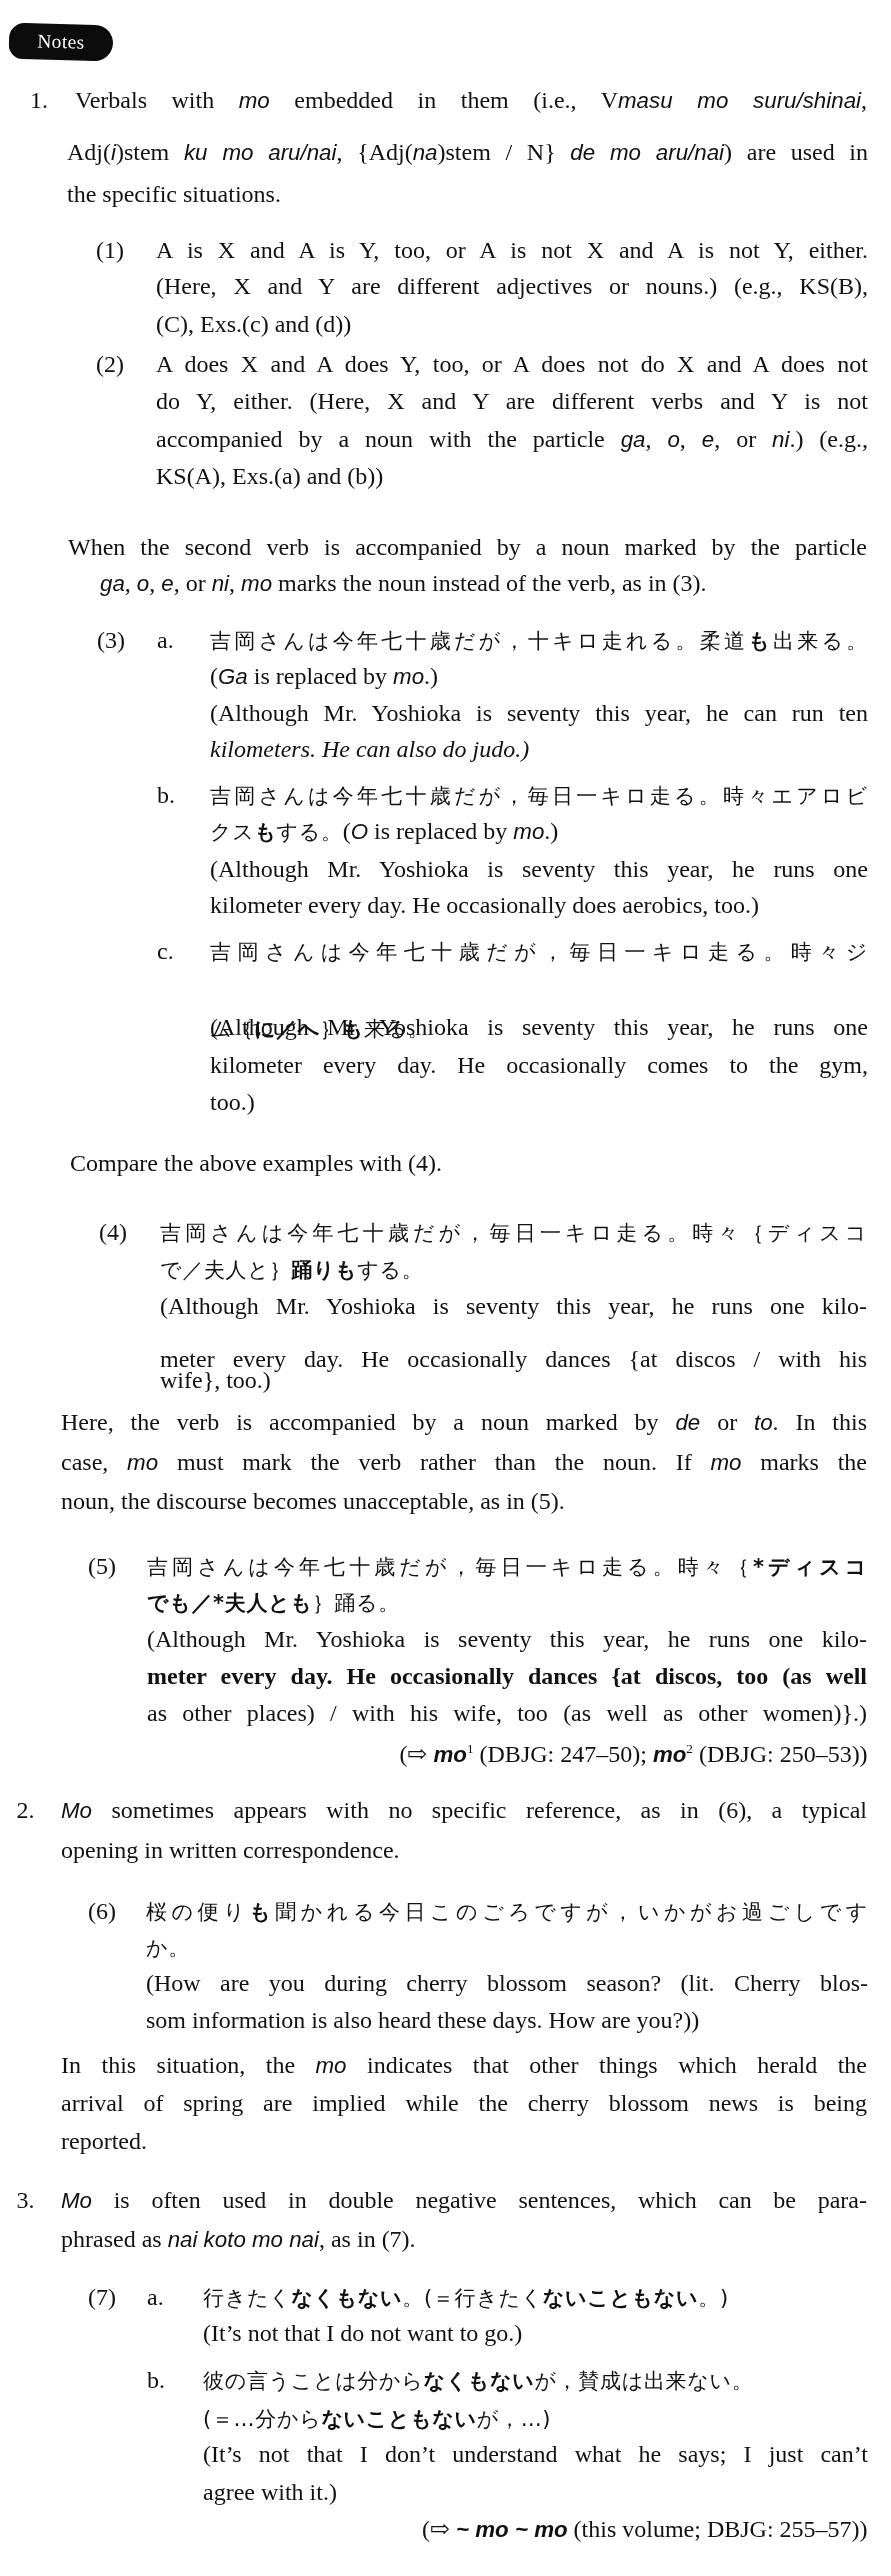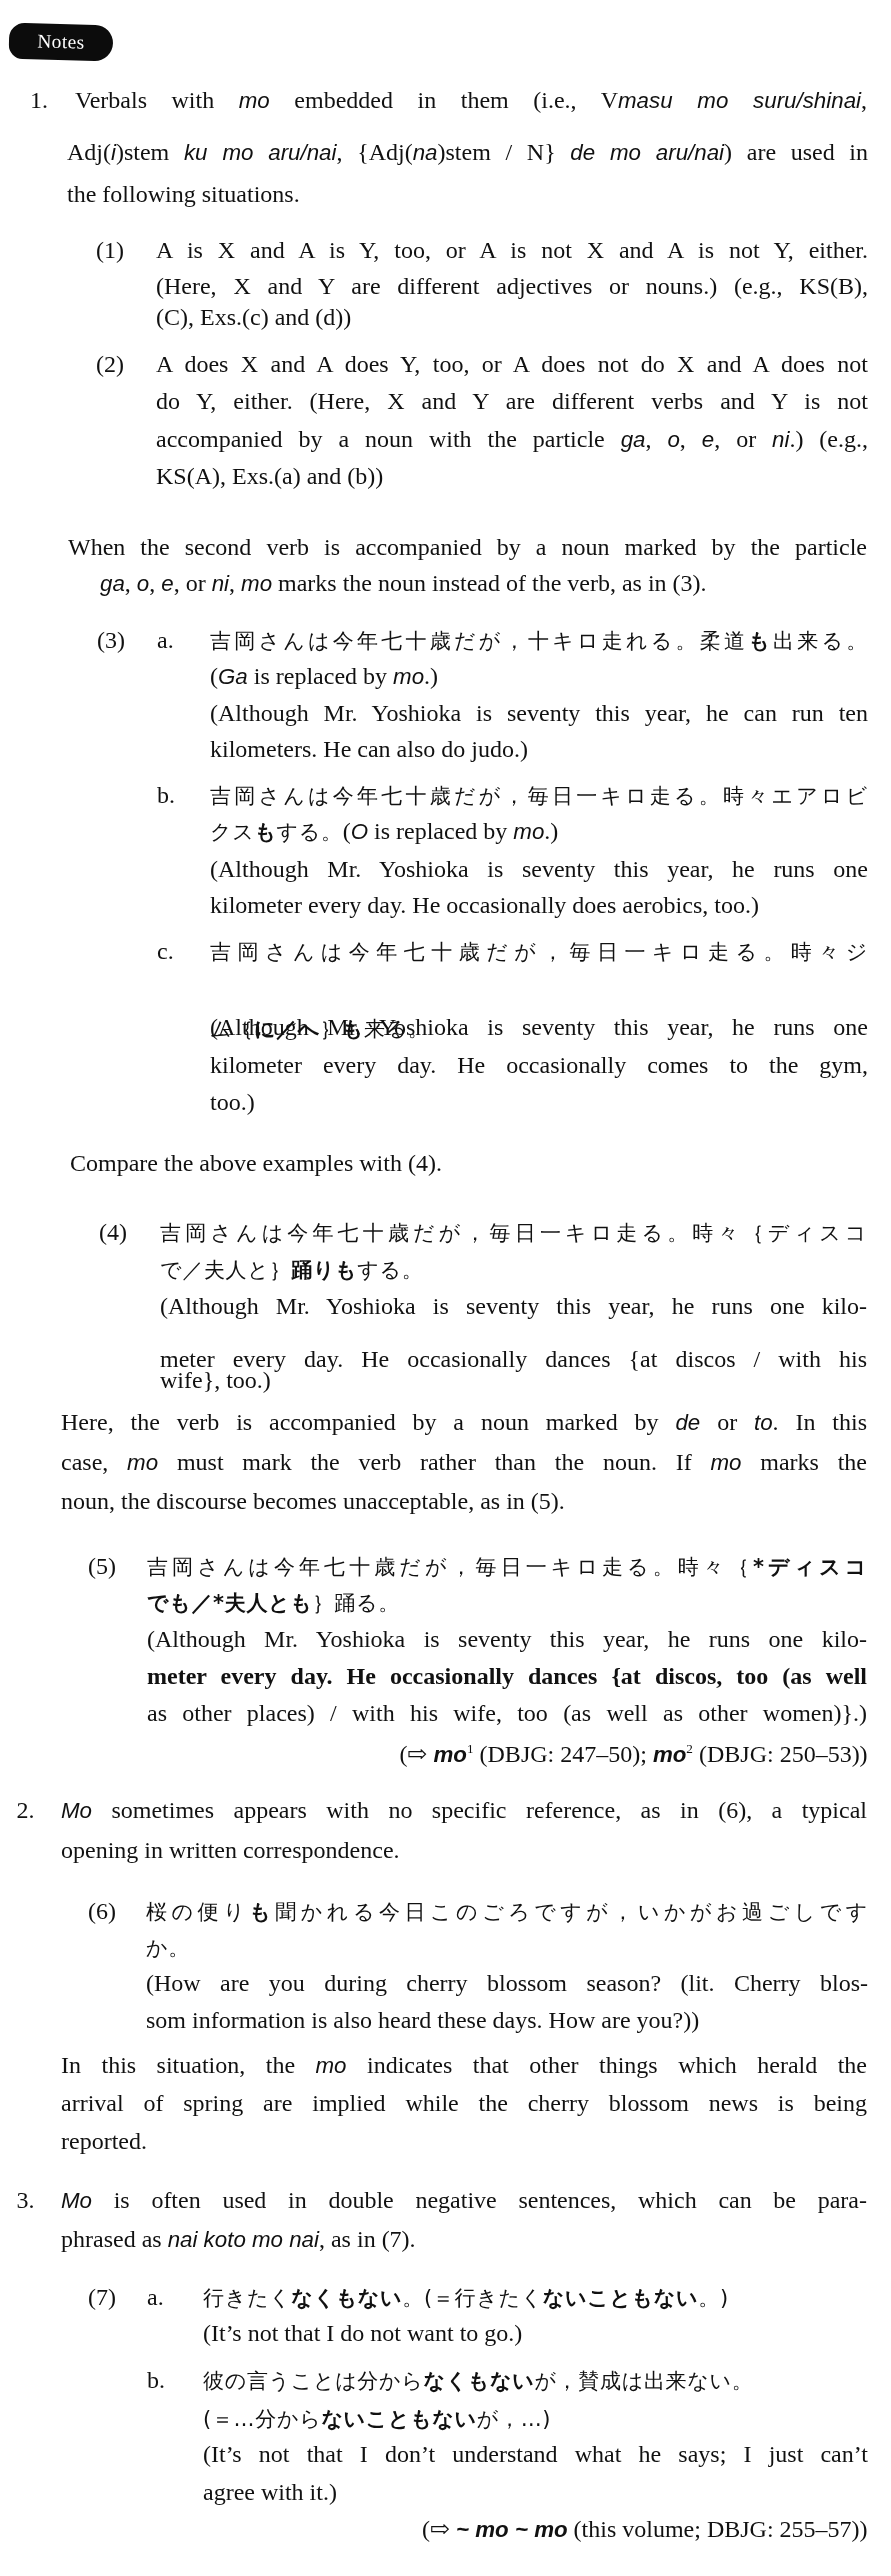--- a/index.html
+++ b/index.html
@@ -29,38 +29,38 @@
   .ref { position: absolute; right: 24.4px; white-space: nowrap; font-size: 24px; line-height: 29px; }
 </style>
 </head>
 <body>
 
 <div class="badge">Notes</div>
 <div id="doc">
     <div class="lbl" style="top: 86px; left: 30px;"><span>1.</span></div>
     <div class="ln just" style="top: 86px; left: 75px; width: 792px;"><span>Verbals with </span><span class="i">mo</span><span> embedded in them (i.e., V</span><span class="i">masu mo suru/shinai</span><span>,</span></div>
     <div class="ln just" style="top: 138px; left: 67px; width: 801px;"><span>Adj(</span><span class="i">i</span><span>)stem </span><span class="i">ku mo aru/nai</span><span>, {Adj(</span><span class="i">na</span><span>)stem / N} </span><span class="i">de mo aru/nai</span><span>) are used in</span></div>
-    <div class="ln" style="top: 180px; left: 67px;"><span>the following situations.</span></div>
+    <div class="ln" style="top: 180px; left: 67px;"><span>the specific situations.</span></div>
     <div class="lbl" style="top: 236px; left: 96px;"><span>(1)</span></div>
     <div class="ln just" style="top: 236px; left: 156px; width: 712px;"><span>A is X and A is Y, too, or A is not X and A is not Y, either.</span></div>
     <div class="ln just" style="top: 272px; left: 156px; width: 712px;"><span>(Here, X and Y are different adjectives or nouns.) (e.g., KS(B),</span></div>
-    <div class="ln" style="top: 303px; left: 156px;"><span>(C), Exs.(c) and (d))</span></div>
+    <div class="ln" style="top: 310px; left: 156px;"><span>(C), Exs.(c) and (d))</span></div>
     <div class="lbl" style="top: 350px; left: 96px;"><span>(2)</span></div>
     <div class="ln just" style="top: 350px; left: 156px; width: 712px;"><span>A does X and A does Y, too, or A does not do X and A does not</span></div>
     <div class="ln just" style="top: 387px; left: 156px; width: 712px;"><span>do Y, either. (Here, X and Y are different verbs and Y is not</span></div>
     <div class="ln just" style="top: 425px; left: 156px; width: 712px;"><span>accompanied by a noun with the particle </span><span class="i">ga</span><span>, </span><span class="i">o</span><span>, </span><span class="i">e</span><span>, or </span><span class="i">ni</span><span>.) (e.g.,</span></div>
     <div class="ln" style="top: 462px; left: 156px;"><span>KS(A), Exs.(a) and (b))</span></div>
     <div class="ln just" style="top: 533px; left: 68px; width: 799px;"><span>When the second verb is accompanied by a noun marked by the particle</span></div>
     <div class="ln" style="top: 569px; left: 68px; margin-left: 32px;"><span class="i">ga</span><span>, </span><span class="i">o</span><span>, </span><span class="i">e</span><span>, or </span><span class="i">ni</span><span>, </span><span class="i">mo</span><span> marks the noun instead of the verb, as in (3).</span></div>
     <div class="lbl" style="top: 626px; left: 97px;"><span>(3)</span></div>
     <div class="lbl" style="top: 626px; left: 157px;"><span>a.</span></div>
     <div class="ln just" style="top: 626px; left: 210px; width: 658px;"><span class="jp">吉岡さんは今年七十歳だが，十キロ走れる。柔道</span><span class="jp jpb">も</span><span class="jp">出来る。</span></div>
     <div class="ln" style="top: 662px; left: 210px;"><span>(</span><span class="i">Ga</span><span> is replaced by </span><span class="i">mo</span><span>.)</span></div>
     <div class="ln just" style="top: 699px; left: 210px; width: 658px;"><span>(Although Mr. Yoshioka is seventy this year, he can run ten</span></div>
-    <div class="ln" style="top: 735px; left: 210px;"><span>kilometers. He can also do judo.)</span></div>
+    <div class="ln" style="top: 735px; left: 210px; font-style: italic;"><span>kilometers. He can also do judo.)</span></div>
     <div class="lbl" style="top: 781px; left: 157px;"><span>b.</span></div>
     <div class="ln just" style="top: 781px; left: 210px; width: 658px;"><span class="jp">吉岡さんは今年七十歳だが，毎日一キロ走る。時々エアロビ</span></div>
     <div class="ln" style="top: 817px; left: 210px; text-align: center;"><span class="jp">クス</span><span class="jp jpb">も</span><span class="jp">する。</span><span>(</span><span class="i">O</span><span> is replaced by </span><span class="i">mo</span><span>.)</span></div>
     <div class="ln just" style="top: 855px; left: 210px; width: 658px;"><span>(Although Mr. Yoshioka is seventy this year, he runs one</span></div>
     <div class="ln" style="top: 891px; left: 210px;"><span>kilometer every day. He occasionally does aerobics, too.)</span></div>
     <div class="lbl" style="top: 937px; left: 157px;"><span>c.</span></div>
     <div class="ln just" style="top: 937px; left: 210px; width: 658px;"><span class="jp">吉岡さんは今年七十歳だが，毎日一キロ走る。時々ジ</span></div>
     <div class="ln" style="top: 977px; left: 210px; margin-top: 37px;"><span class="jp">ム｛</span><span class="jp jpb">に／へ</span><span class="jp">｝</span><span class="jp jpb">も</span><span class="jp">来る。</span></div>
     <div class="ln just" style="top: 1013px; left: 210px; width: 658px;"><span>(Although Mr. Yoshioka is seventy this year, he runs one</span></div>
     <div class="ln just" style="top: 1051px; left: 210px; width: 658px;"><span>kilometer every day. He occasionally comes to the gym,</span></div>

